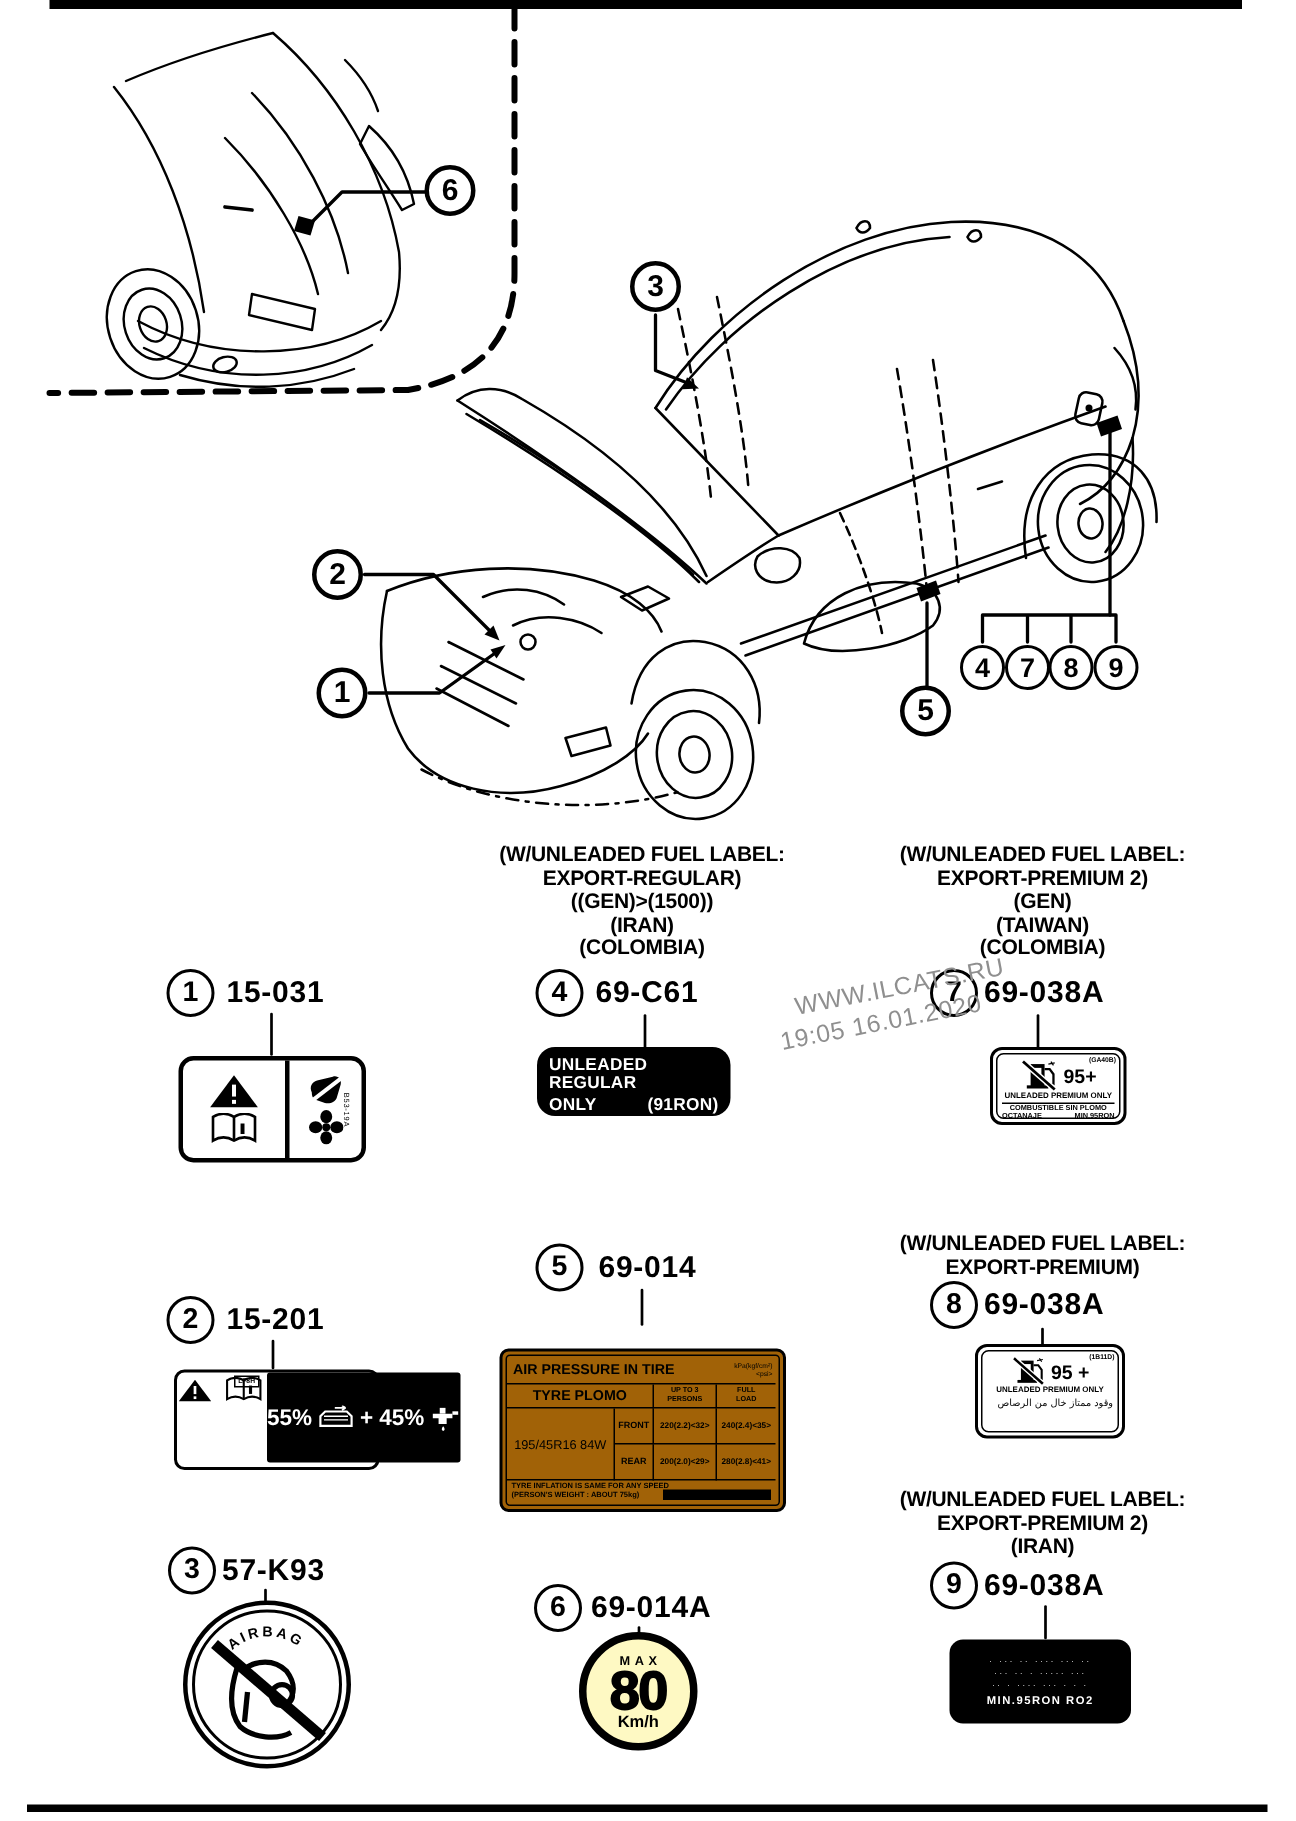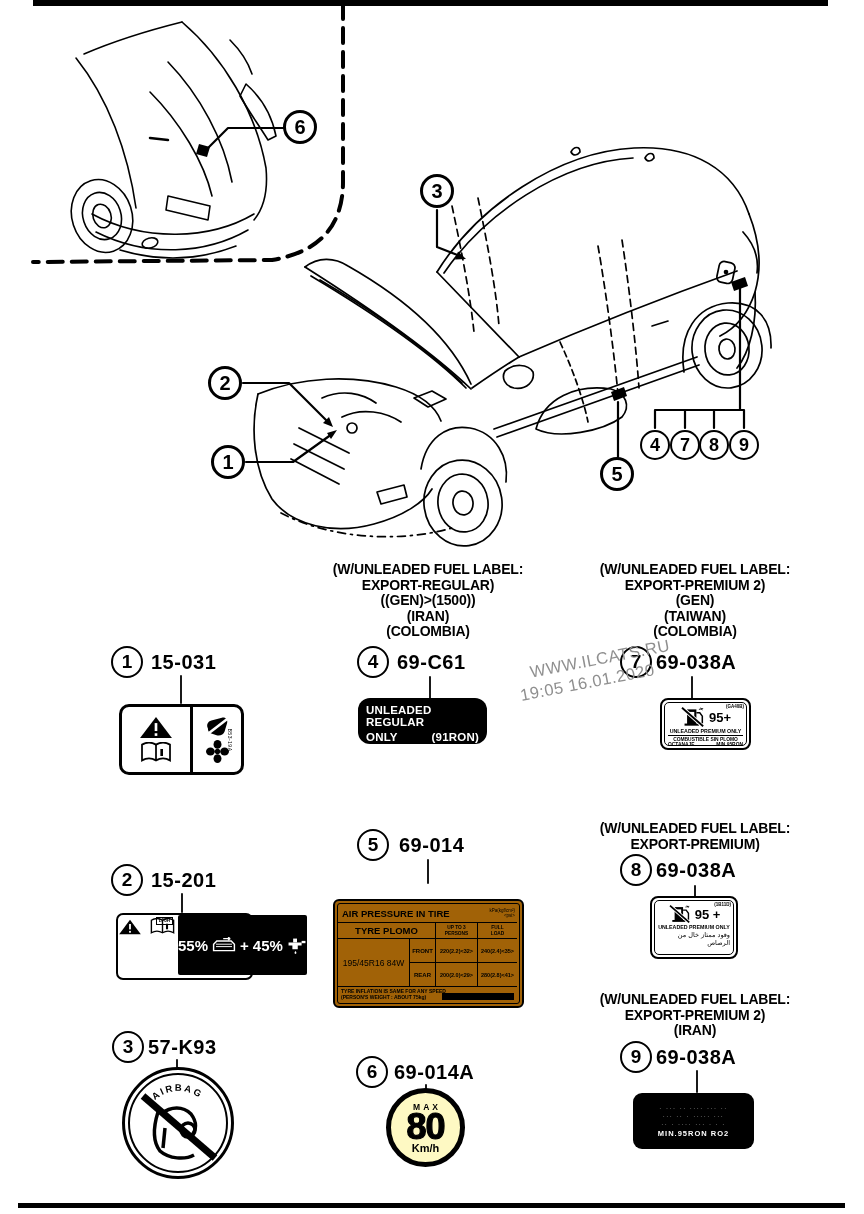--- a/index.html
+++ b/index.html
@@ -90,21 +90,21 @@
   .fuel .corner{position:absolute;top:1px;right:2px;font-size:4.5px;font-weight:700;}
   .fuel .row{display:flex;align-items:center;justify-content:center;gap:3px;margin-top:2px;}
   .fuel .oct{font-size:13px;font-weight:700;}
   .fuel .t1{font-size:5.3px;font-weight:700;text-align:center;white-space:nowrap;}
   .fuel .hr{border-top:1px solid #000;margin:1px 0;}
   .fuel .t2{font-size:4.9px;font-weight:700;text-align:center;white-space:nowrap;}
   .fuel .t3{display:flex;justify-content:space-between;font-size:4.9px;font-weight:700;}
   .fuel .ar{font-size:6.5px;font-weight:400;direction:rtl;
         font-family:"DejaVu Sans",sans-serif;margin-top:1px;}
   .lbl7{left:660px;top:698px;width:91px;height:52px;}
-  .lbl8{left:650px;top:896px;width:88px;height:63px;}
+  .lbl8{left:650px;top:896px;width:100px;height:63px;}
 
   
   .lbl9{position:absolute;left:633px;top:1093px;width:121px;height:56px;z-index:3;box-sizing:border-box;
         background:#000;border-radius:9px;color:#fff;display:flex;flex-direction:column;align-items:center;
         justify-content:center;gap:1px;}
   .lbl9 .f{font-size:6px;letter-spacing:1.5px;opacity:.8;line-height:7px;}
   .lbl9 .b{font-size:7.5px;font-weight:700;letter-spacing:1px;line-height:9px;}
 </style>
 </head>
 <body>

